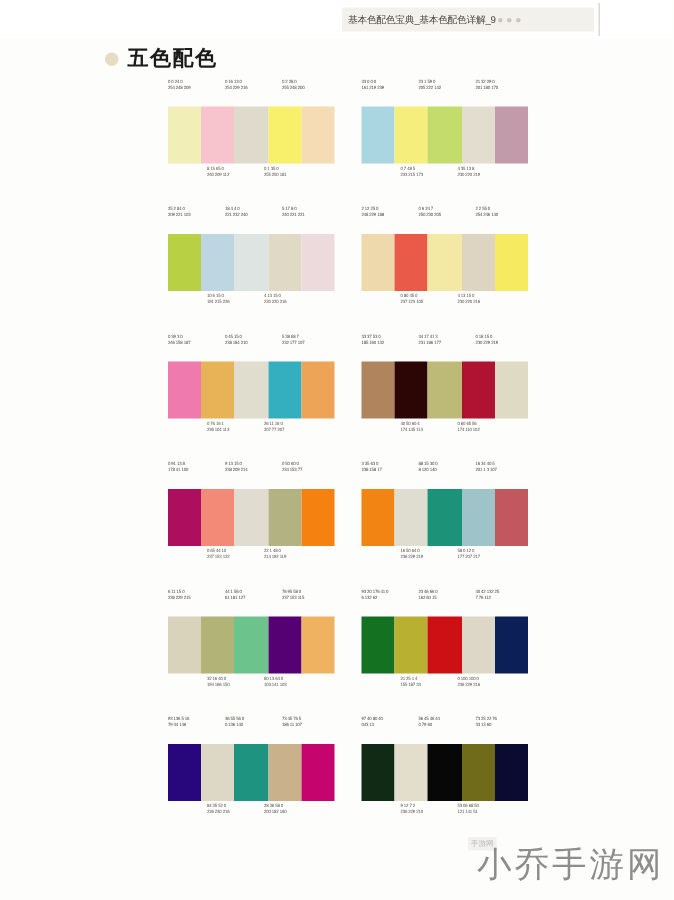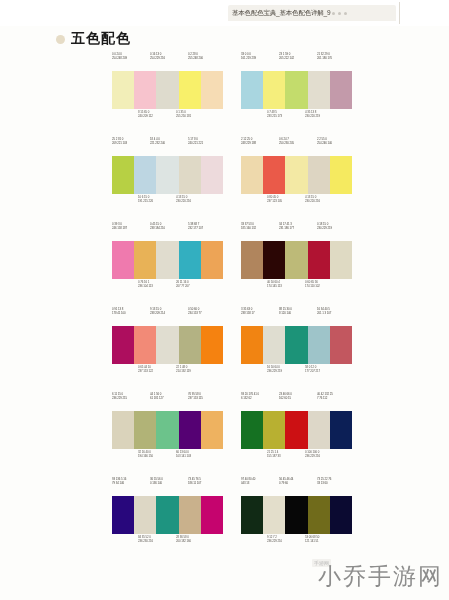--- a/index.html
+++ b/index.html
@@ -26,21 +26,21 @@
     padding-left:4px;letter-spacing:-0.2px;opacity:.92;
   }
   .topbar-dots{display:flex;gap:3px;margin-left:2px;opacity:.45;}
   .topbar-dots i{width:3px;height:3px;background:#9a958c;border-radius:50%;display:block;}
   .topbar-edge{
     position:absolute;top:2px;left:399px;width:1px;height:22px;background:#ddd9d1;
   }
 
   
   .heading{
-    position:absolute;top:30px;left:56px;display:flex;align-items:center;gap:6px;
+    position:absolute;top:30px;left:70px;display:flex;align-items:center;gap:6px;
   }
   .heading-bullet{
     width:9px;height:9px;border-radius:50%;background:#e6dcc6;display:block;
   }
   .heading-text{
     font-size:14px;font-weight:bold;color:#1b1b1b;letter-spacing:1px;
     font-family:"DejaVu Sans","Liberation Sans",sans-serif;
   }
 
   

